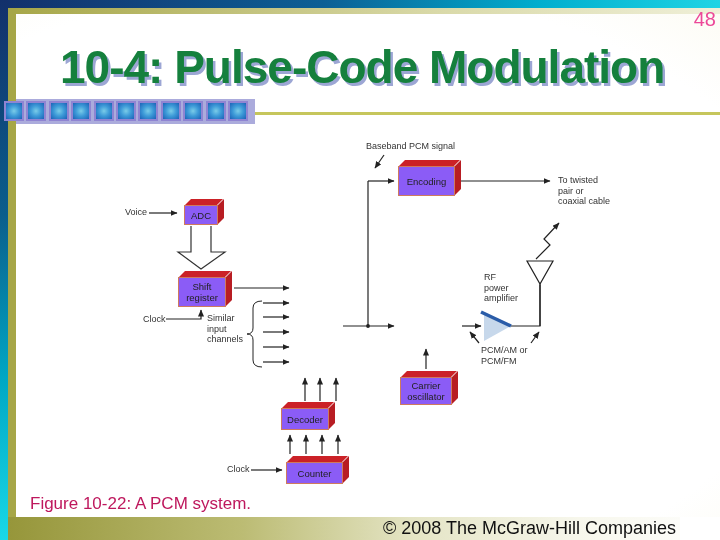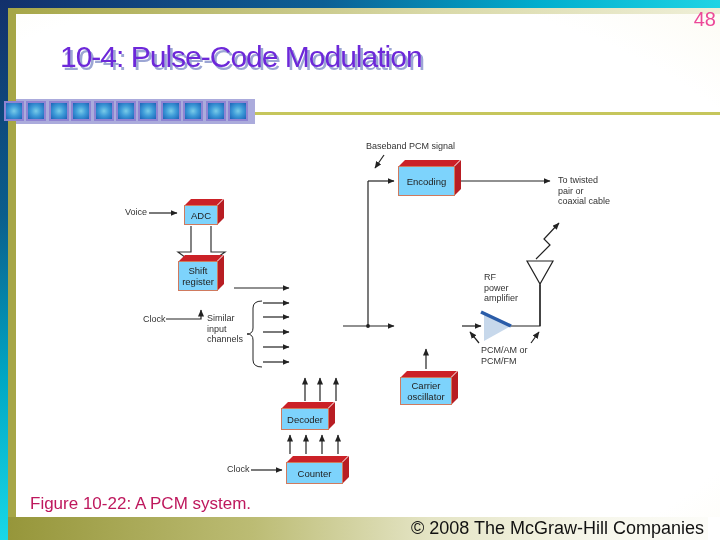--- a/index.html
+++ b/index.html
@@ -10,35 +10,35 @@
           background:linear-gradient(90deg,#13306B,#0C5F95 45%,#00AECE 75%,#20D4E4);}
   .leftbar{position:absolute;left:0;top:0;width:8px;height:540px;
           background:linear-gradient(180deg,#13306B 0%,#0A5E8C 40%,#00A7C4 70%,#19D8E8 100%);}
   .olive-top{position:absolute;left:8px;top:8px;width:712px;height:6px;
           background:linear-gradient(90deg,#A6A647,#D9D9A8 60%,#EFEFD8);}
   .olive-left{position:absolute;left:8px;top:8px;width:8px;height:532px;background:#A6A647;}
   .content{position:absolute;left:16px;top:14px;width:704px;height:503px;
           background:radial-gradient(ellipse 130% 110% at 42% 55%, #FFFFFF 55%, #FAF8EA 80%, #F0EDD4 100%);}
   .bottombar{position:absolute;left:8px;top:517px;width:672px;height:23px;
           background:linear-gradient(90deg,#96963A,#BCBC74 35%,#E4E4C4 60%,#F7F7EC 85%,#FCFCF8);
-          display:flex;align-items:center;justify-content:flex-end;padding-left:28px;}
+          display:flex;align-items:center;justify-content:flex-end;}
   .copyright{font-size:18px;color:#111;padding-right:4px;white-space:nowrap;}
   .pagenum{position:absolute;top:8px;right:4px;font-size:20px;color:#ec4899;}
-  .title{position:absolute;left:60px;top:40px;width:650px;font-size:30px;font-weight:normal;
-         letter-spacing:-1px;color:#6d28d9;text-shadow:2.5px 2.5px 0 #9CA6D4;white-space:nowrap;}
+  .title{position:absolute;left:60px;top:40px;width:650px;font-size:46px;font-weight:bold;
+         letter-spacing:-1px;color:#15803d;text-shadow:2.5px 2.5px 0 #9CA6D4;white-space:nowrap;}
   
   .deco-strip{position:absolute;left:16px;top:99px;width:239px;height:25px;background:#ABABDC;}
   .deco-squares{position:absolute;left:4px;top:101px;display:flex;gap:2.4px;}
   .sq{width:16px;height:16px;border:2px solid #8F84D2;
       background:radial-gradient(circle,#7ACCE8 0%,#3E9BD8 45%,#1B62B8 100%);}
   .rule-yellow{position:absolute;left:255px;top:112px;width:465px;height:3px;background:#C6C65C;}
   
   .diagram{position:absolute;left:0;top:0;width:720px;height:540px;}
   .dsvg{position:absolute;left:0;top:0;pointer-events:none;}
-  .box{position:absolute;background:#7dd3fc;border:1px solid #CF7A5E;box-sizing:border-box;
+  .box{position:absolute;background:#8b5cf6;border:1px solid #CF7A5E;box-sizing:border-box;
        display:flex;align-items:center;justify-content:center;text-align:center;}
   .box::before{content:"";position:absolute;left:0;top:-7px;width:calc(100% + 6px);height:6px;
        background:#CB2127;clip-path:polygon(6px 0,100% 0,calc(100% - 6px) 100%,0 100%);}
   .box::after{content:"";position:absolute;top:-7px;right:-7px;width:6px;height:calc(100% + 7px);
        background:#B81D23;clip-path:polygon(0 6px,100% 0,100% calc(100% - 6px),0 100%);}
   .bt{font-size:9.5px;line-height:11px;color:#222;white-space:pre-line;}
   .lbl{position:absolute;font-size:9px;line-height:10.5px;color:#333;white-space:pre-line;}
   .caption{position:absolute;left:30px;top:494px;font-size:17px;color:#be185d;}
 </style>
 </head>
@@ -113,21 +113,21 @@
         <polygon points="527,261 553,261 540,284" fill="#ffffff"></polygon>
       </g>
       <circle cx="368" cy="326" r="1.9" fill="#222"></circle>
       <polygon points="484,312 484,341 511,326" fill="#C7D8EB"></polygon>
       <path d="M481,312 L511,326" stroke="#2A5CA8" stroke-width="3.4" fill="none"></path>
     </svg>
 
     <div class="box" style="left:184px;top:205px;width:34px;height:20px">
       <span class="bt">ADC</span>
       </div>
-    <div class="box" style="left:178px;top:261px;width:40px;height:30px">
+    <div class="box" style="left:178px;top:277px;width:48px;height:30px">
       <span class="bt">Shift
 register</span>
       </div>
     <div class="box" style="left:398px;top:166px;width:57px;height:30px">
       <span class="bt">Encoding</span>
       </div>
     <div class="box" style="left:400px;top:377px;width:52px;height:28px">
       <span class="bt">Carrier
 oscillator</span>
       </div>

